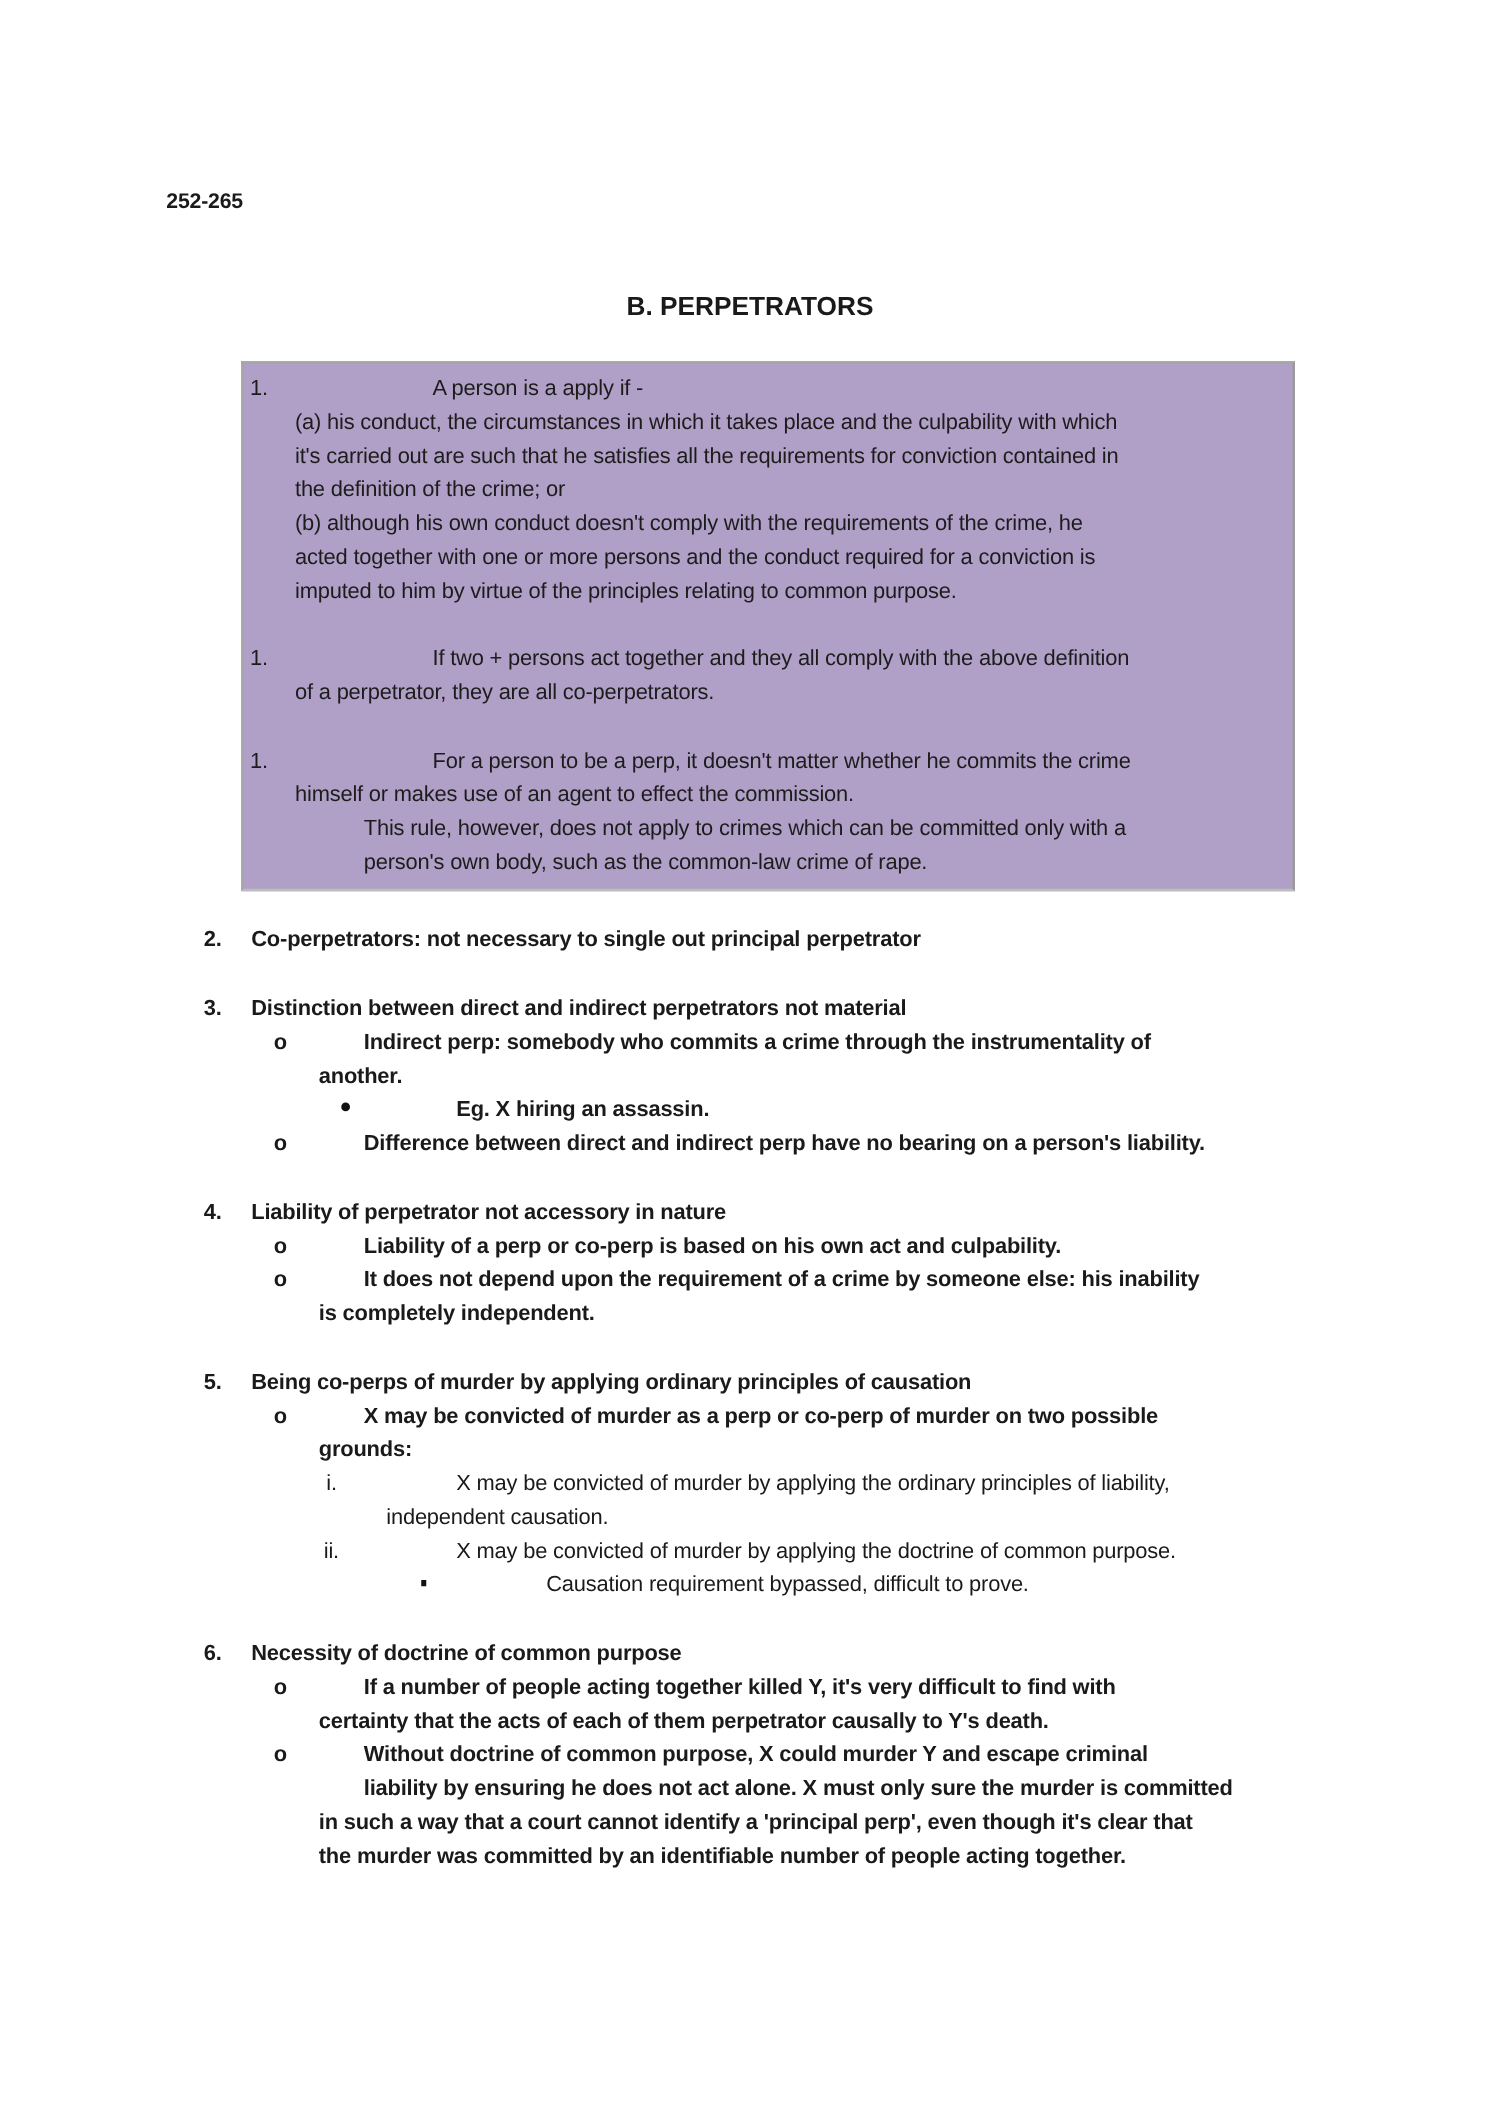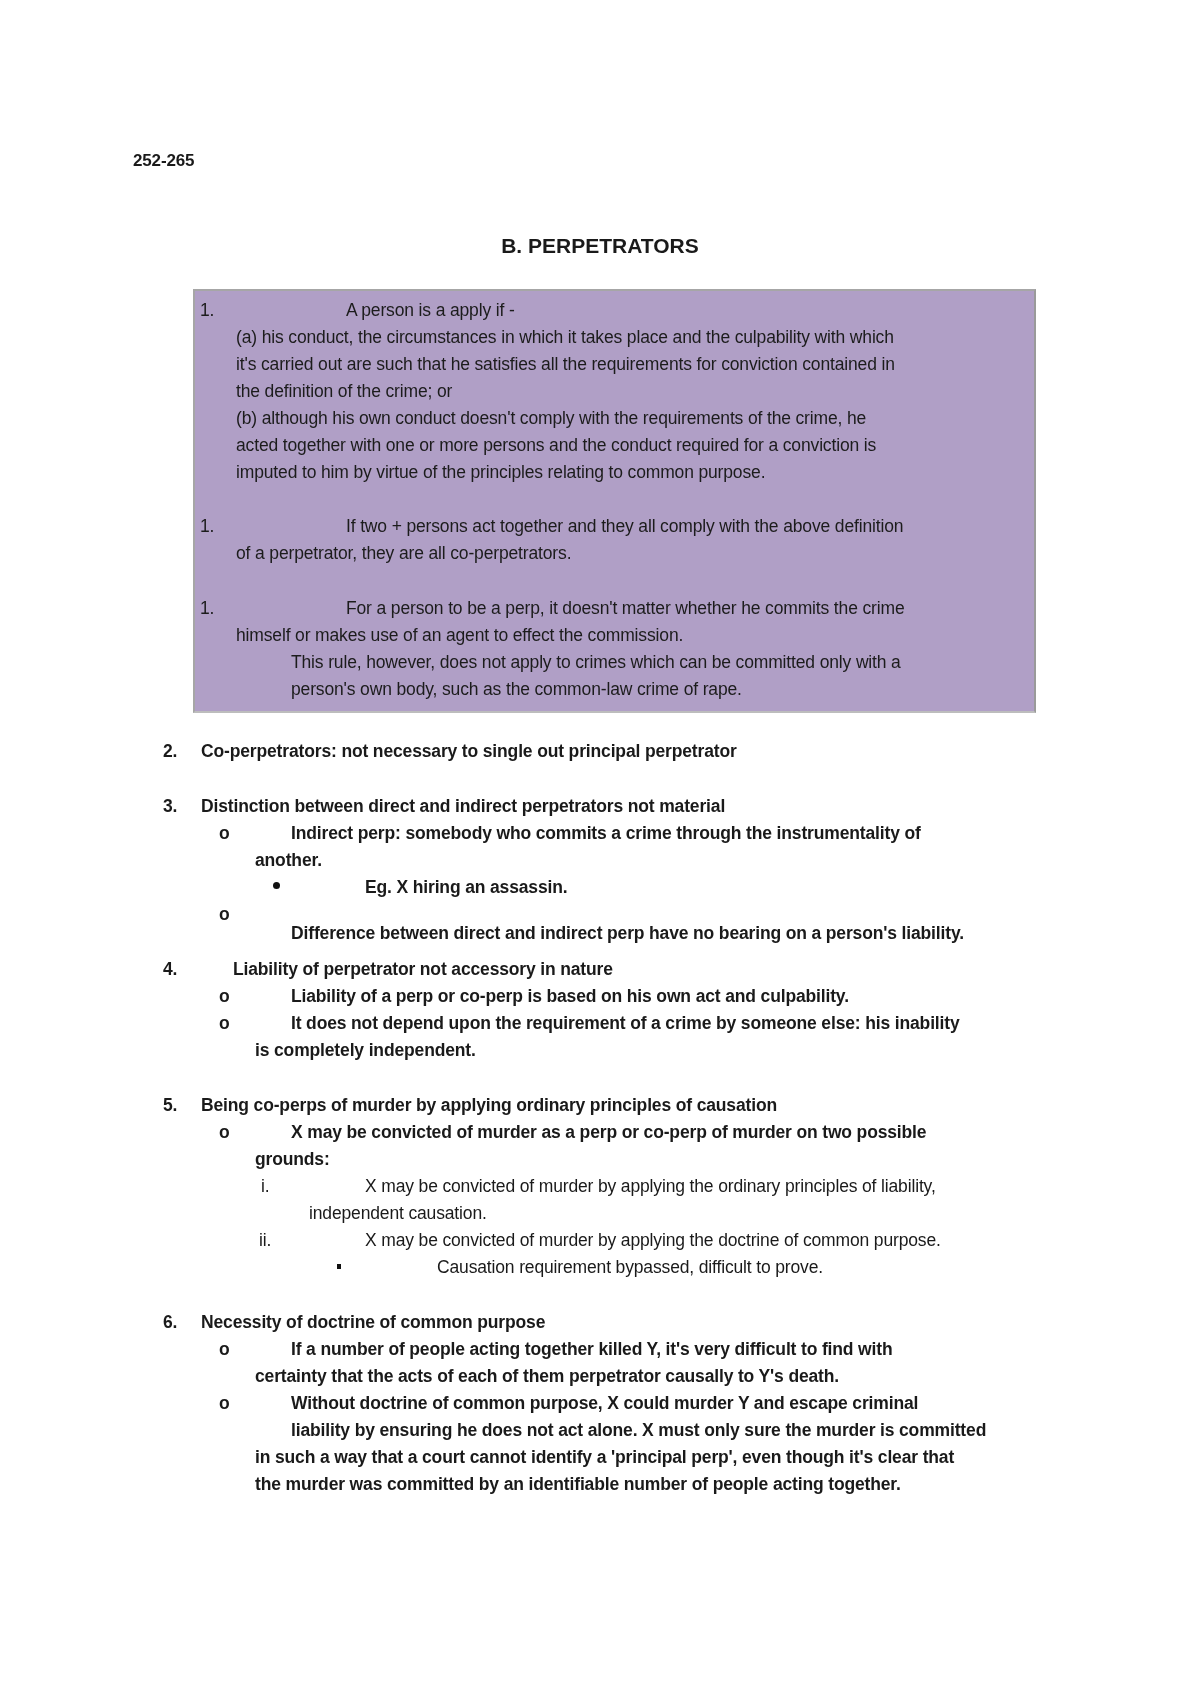--- a/index.html
+++ b/index.html
@@ -59,26 +59,26 @@
   <div class="ln b" style="left:201px;top:795px;">Distinction between direct and indirect perpetrators not material</div>
 
   <div class="ln b" style="left:219px;top:822px;">o</div>
   <div class="ln b" style="left:291px;top:822px;">Indirect perp: somebody who commits a crime through the instrumentality of</div>
   <div class="ln b" style="left:255px;top:849px;">another.</div>
 
   <div class="dot-bullet" style="left:273px;top:882px;"></div>
   <div class="ln b" style="left:365px;top:876px;">Eg. X hiring an assassin.</div>
 
   <div class="ln b" style="left:219px;top:903px;">o</div>
-  <div class="ln b" style="left:291px;top:903px;margin-top:19px;">Difference between direct and indirect perp have no bearing on a person's liability.</div>
+  <div class="ln b" style="left:291px;top:903px;">Difference between direct and indirect perp have no bearing on a person's liability.</div>
 </div>
 
 <div>
   <div class="ln b" style="left:163px;top:958px;">4.</div>
-  <div class="ln b" style="left:201px;top:958px;margin-left:32px;">Liability of perpetrator not accessory in nature</div>
+  <div class="ln b" style="left:201px;top:958px;">Liability of perpetrator not accessory in nature</div>
 
   <div class="ln b" style="left:219px;top:985px;">o</div>
   <div class="ln b" style="left:291px;top:985px;">Liability of a perp or co-perp is based on his own act and culpability.</div>
 
   <div class="ln b" style="left:219px;top:1012px;">o</div>
   <div class="ln b" style="left:291px;top:1012px;">It does not depend upon the requirement of a crime by someone else: his inability</div>
   <div class="ln b" style="left:255px;top:1039px;">is completely independent.</div>
 </div>
 
 <div>

